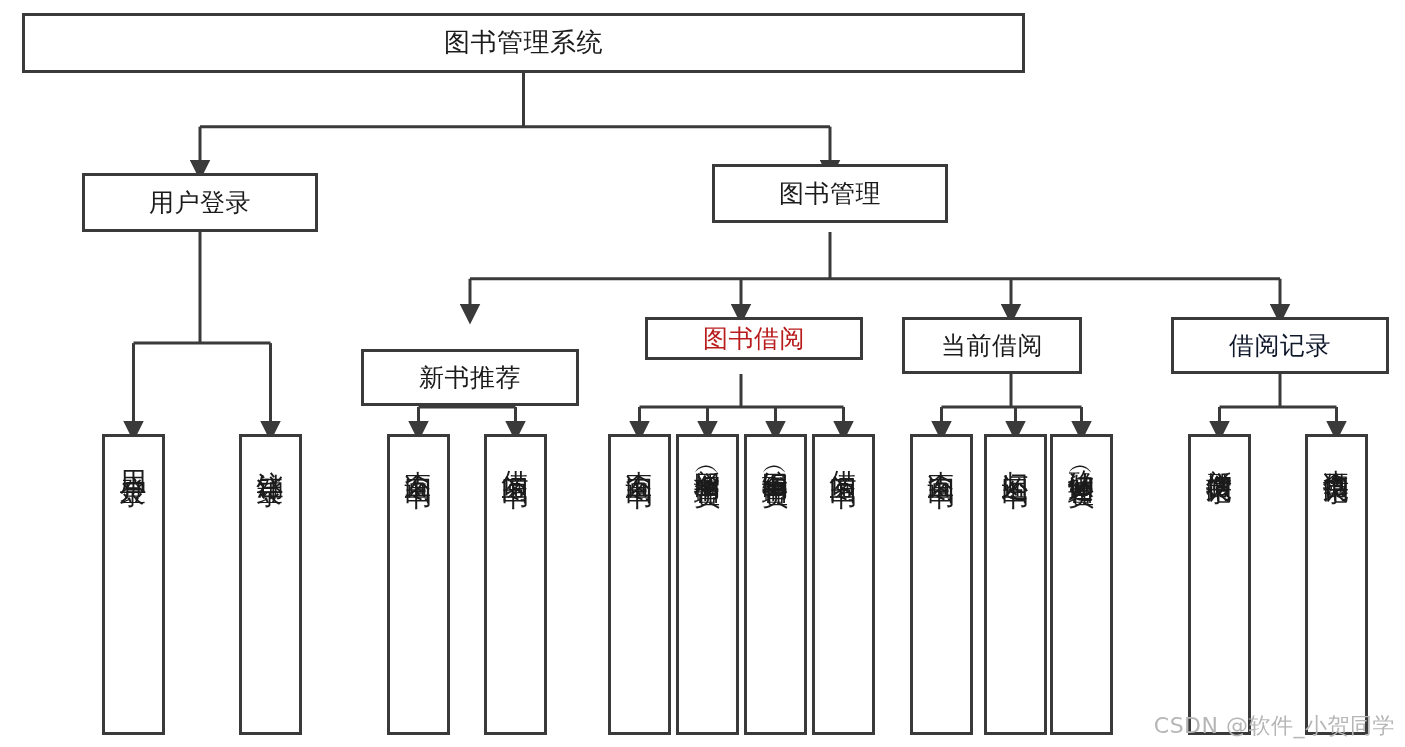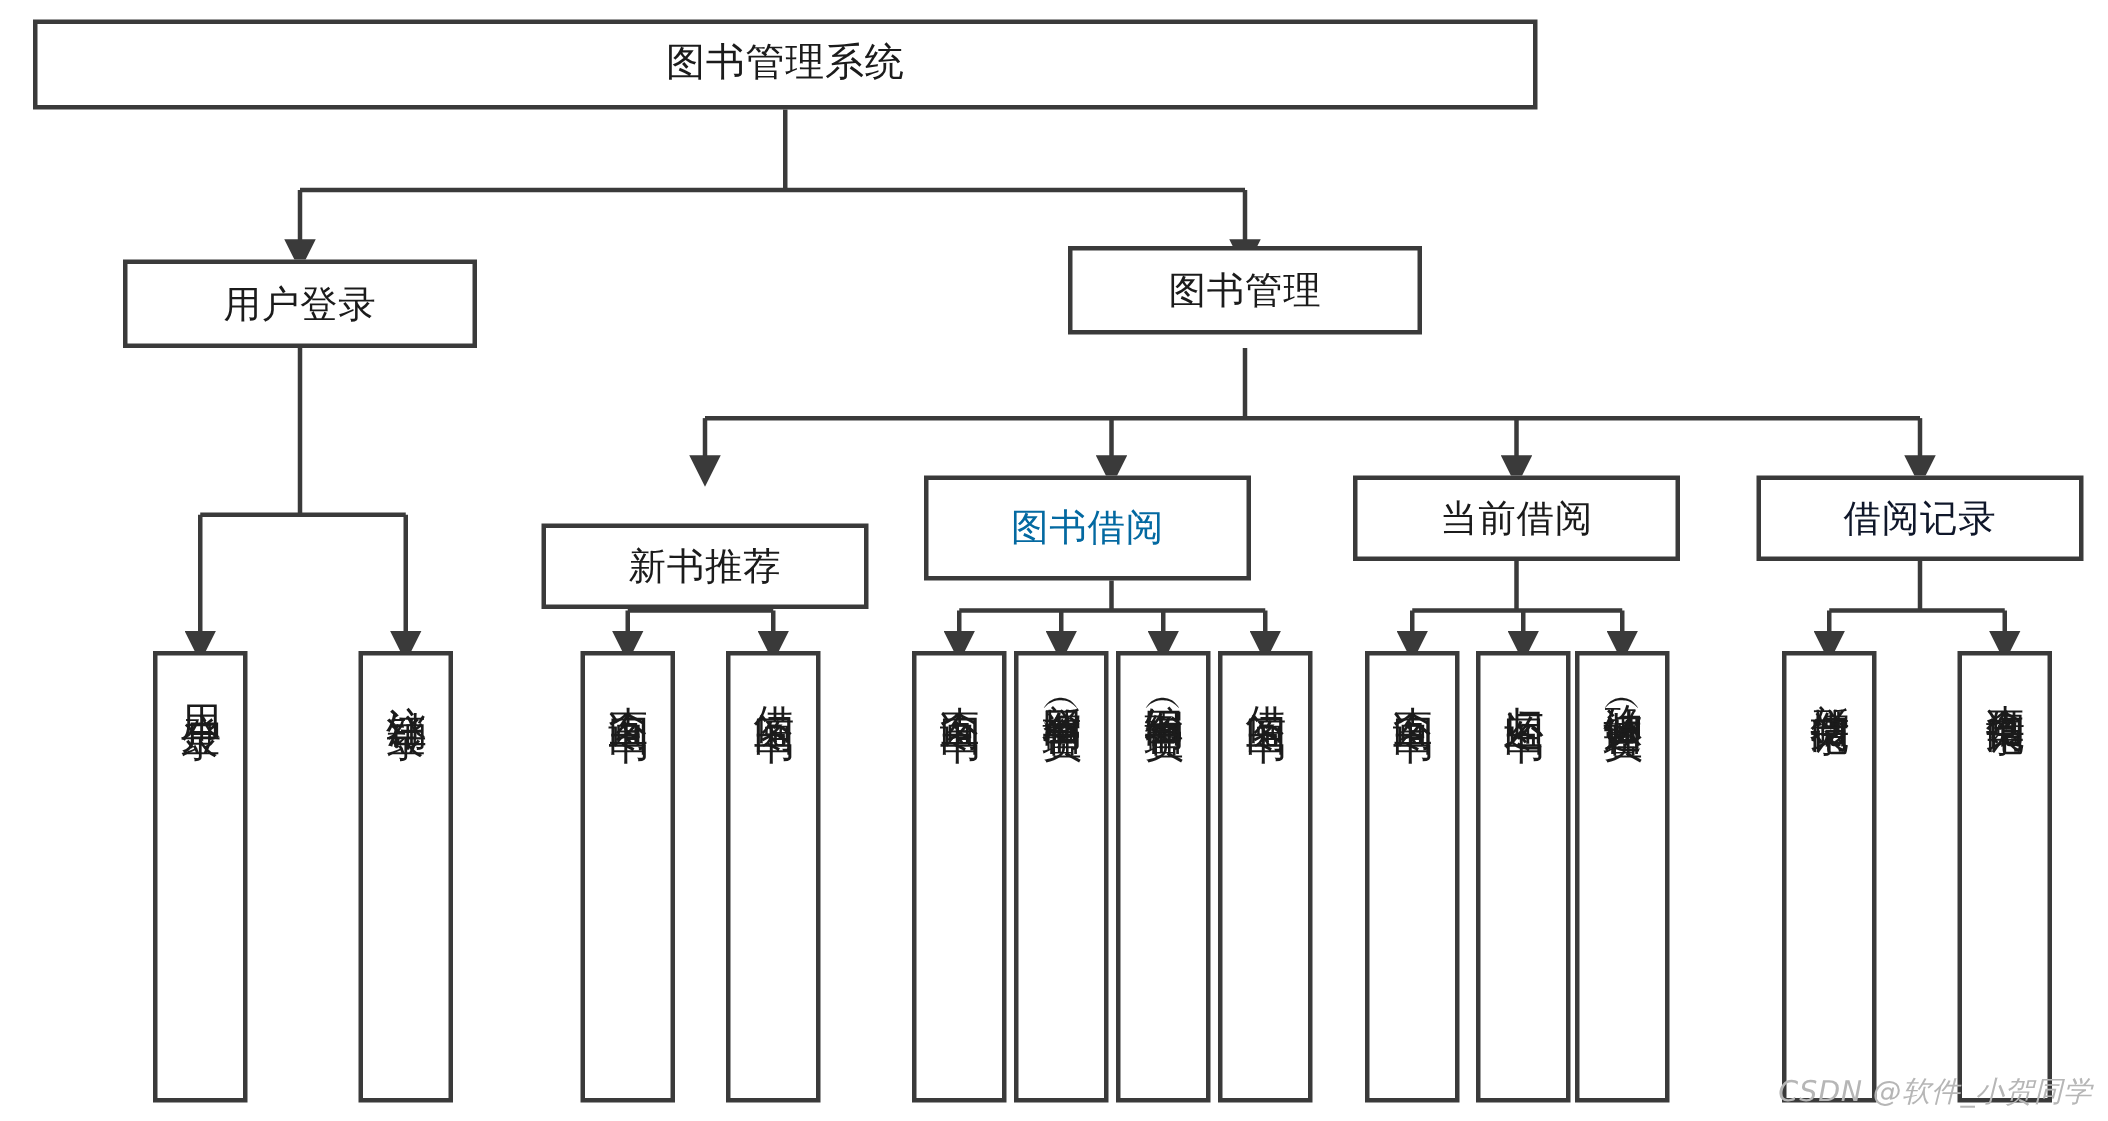--- a/index.html
+++ b/index.html
@@ -59,26 +59,25 @@
     white-space: nowrap;
   }
   .node.vert.tall .lbl {
     font-size: 26px;
     letter-spacing: 2px;
   }
   #watermark {
     position: absolute;
     right: 10px;
     bottom: 6px;
-    font-size: 19px;
+    font-size: 22px;
     color: #b6b6b6;
     letter-spacing: 0.5px;
     white-space: nowrap;
     font-family: "DejaVu Sans", "Liberation Sans", sans-serif;
-    font-style: italic;
   }
 </style>
 </head>
 <body>
 
 <div id="canvas">
   <svg id="edges" viewBox="0 0 1405 747" xmlns="http://www.w3.org/2000/svg">
     <defs>
       <marker id="arrow" viewBox="0 0 12 12" refX="6" refY="6" markerWidth="7" markerHeight="7" orient="auto-start-reverse">
         <path d="M 0 0 L 12 6 L 0 12 z" fill="#3a3a3a"></path>
@@ -126,24 +125,24 @@
       </div>
       <div class="node horiz" style="left: 82px; top: 173px; width: 236px; height: 59px; border-color: rgb(58, 58, 58); background: rgb(255, 255, 255); color: rgb(27, 27, 27);">
         <span class="lbl">用户登录</span>
       </div>
       <div class="node horiz" style="left: 712px; top: 164px; width: 236px; height: 59px; border-color: rgb(58, 58, 58); background: rgb(255, 255, 255); color: rgb(27, 27, 27);">
         <span class="lbl">图书管理</span>
       </div>
       <div class="node horiz" style="left: 361px; top: 317px; width: 218px; height: 57px; border-color: rgb(58, 58, 58); background: rgb(255, 255, 255); color: rgb(27, 27, 27); margin-top: 32px;">
         <span class="lbl">新书推荐</span>
       </div>
-      <div class="node horiz" style="left: 616px; top: 317px; width: 218px; height: 70px; border-color: rgb(58, 58, 58); background: rgb(255, 255, 255); color: #0369a1;">
+      <div class="node horiz" style="left: 645px; top: 317px; width: 218px; height: 43px; border-color: rgb(58, 58, 58); background: rgb(255, 255, 255); color: #b91c1c;">
         <span class="lbl">图书借阅</span>
       </div>
-      <div class="node horiz" style="left: 902px; top: 317px; width: 218px; height: 57px; border-color: rgb(58, 58, 58); background: rgb(255, 255, 255); color: rgb(27, 27, 27);">
+      <div class="node horiz" style="left: 902px; top: 317px; width: 180px; height: 57px; border-color: rgb(58, 58, 58); background: rgb(255, 255, 255); color: rgb(27, 27, 27);">
         <span class="lbl">当前借阅</span>
       </div>
       <div class="node horiz" style="left: 1171px; top: 317px; width: 218px; height: 57px; border-color: rgb(58, 58, 58); background: rgb(255, 255, 255); color: #0f172a;">
         <span class="lbl">借阅记录</span>
       </div>
       <div class="node vert" style="left: 102px; top: 434px; width: 63px; height: 301px; border-color: rgb(58, 58, 58); background: rgb(255, 255, 255); color: rgb(27, 27, 27);">
         <span class="lbl">用户登录</span>
       </div>
       <div class="node vert" style="left: 239px; top: 434px; width: 63px; height: 301px; border-color: rgb(58, 58, 58); background: rgb(255, 255, 255); color: rgb(27, 27, 27);">
         <span class="lbl">注销登录</span>

